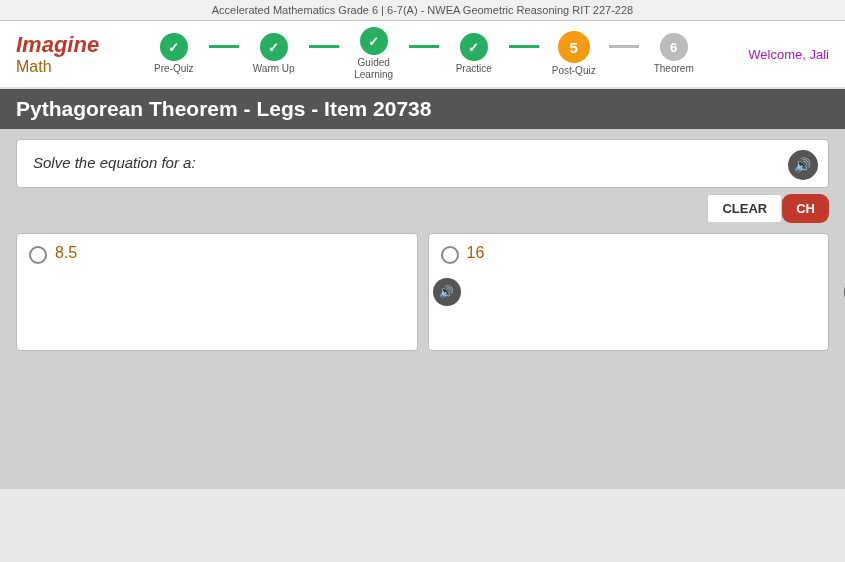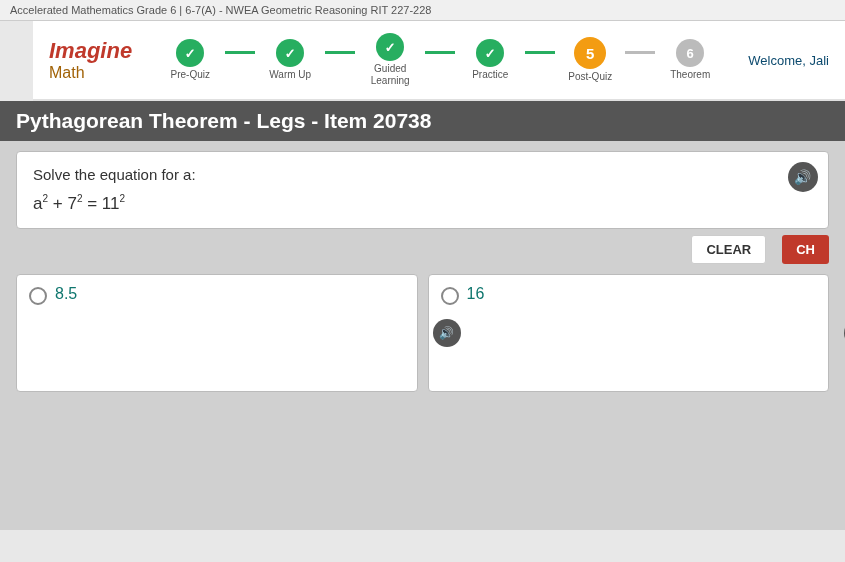--- a/index.html
+++ b/index.html
@@ -12,31 +12,31 @@
       position: relative;
     }
 
     
     .top-bar {
       background: #f0f0f0;
       border-bottom: 1px solid #ccc;
       padding: 4px 10px;
       font-size: 11px;
       color: #555;
+      text-align: center;
     }
 
     
     .header {
       background: #fff;
-      padding: 12px 16px;
+      padding: 6px 16px;
       display: flex;
       align-items: center;
       justify-content: flex-start;
       border-bottom: 2px solid #e0e0e0;
-      margin-left: 33px;
     }
 
     .logo-area {
       display: flex;
       flex-direction: column;
     }
 
     .logo-title {
       color: #c0392b;
       font-size: 22px;
@@ -112,37 +112,38 @@
       background: #27ae60;
       margin-bottom: 16px;
     }
 
     .nav-line.gray {
       background: #bbb;
     }
 
     .welcome-text {
       font-size: 13px;
-      color: #0c4a6e;
+      color: #a21caf;
       white-space: nowrap;
     }
 
     
     .section-title-bar {
       background: #555;
       color: #fff;
       padding: 8px 16px;
       font-size: 21px;
       font-weight: bold;
     }
 
     .question-text {
       font-size: 15px;
       color: #333;
-      margin-bottom: 10px;
+      margin-bottom: 2px;
+      font-style: italic;
     }
 
     .equation {
       font-size: 17px;
       color: #333;
     }
 
     .sound-btn {
       position: absolute;
       top: 10px;
@@ -156,40 +157,40 @@
       justify-content: center;
       cursor: pointer;
       color: #fff;
       font-size: 14px;
     }
 
     
     .action-row {
       display: flex;
       justify-content: flex-end;
-      gap: 16px;
+      gap: 0;
       padding: 6px 16px;
       background: #d0d0d0;
     }
 
     .btn-clear {
       background: #fff;
       border: 1px solid #ccc;
       border-radius: 3px;
       padding: 6px 14px;
       font-size: 13px;
       font-weight: bold;
       cursor: pointer;
       color: #333;
     }
 
     .btn-check {
       background: #c0392b;
       border: none;
-      border-radius: 3px;
+      border-radius: 9px;
       padding: 4px 14px;
       font-size: 13px;
       font-weight: bold;
       cursor: pointer;
       color: #fff;
     }
 
     .answer-option {
       background: #fff;
       border: 1px solid #bbb;
@@ -208,21 +209,21 @@
       border-radius: 50%;
       border: 2px solid #888;
       background: #fff;
       margin-right: 8px;
       margin-top: 2px;
       flex-shrink: 0;
     }
 
     .answer-value {
       font-size: 16px;
-      color: #0f766e;
+      color: #a16207;
       font-weight: normal;
     }
 
     
     sup {
       font-size: 10px;
       vertical-align: super;
     }
   </style>
 </head>
@@ -286,23 +287,20 @@
 </div>
 
 <div class="section-title-bar">
   <span>Pythagorean Theorem - Legs - Item 20738</span>
 </div>
 
 <div style="background:#d0d0d0; padding: 10px 16px 0; display:flex; gap:12px;">
 
   <div style="background:#fff; border:1px solid #bbb; border-radius:4px; padding:14px 16px; flex:1; position:relative; max-height:130px;">
     <div class="question-text">Solve the equation for a:</div>
-    <div class="equation">
-      a<sup>2</sup> + 7<sup>2</sup> = 11<sup>2</sup>
-    </div>
     <div class="sound-btn">
       <span>🔊</span>
     </div>
   </div>
 </div>
 
 <div class="action-row">
   <button class="btn-clear">CLEAR</button>
   <button class="btn-check">CH</button>
 </div>

